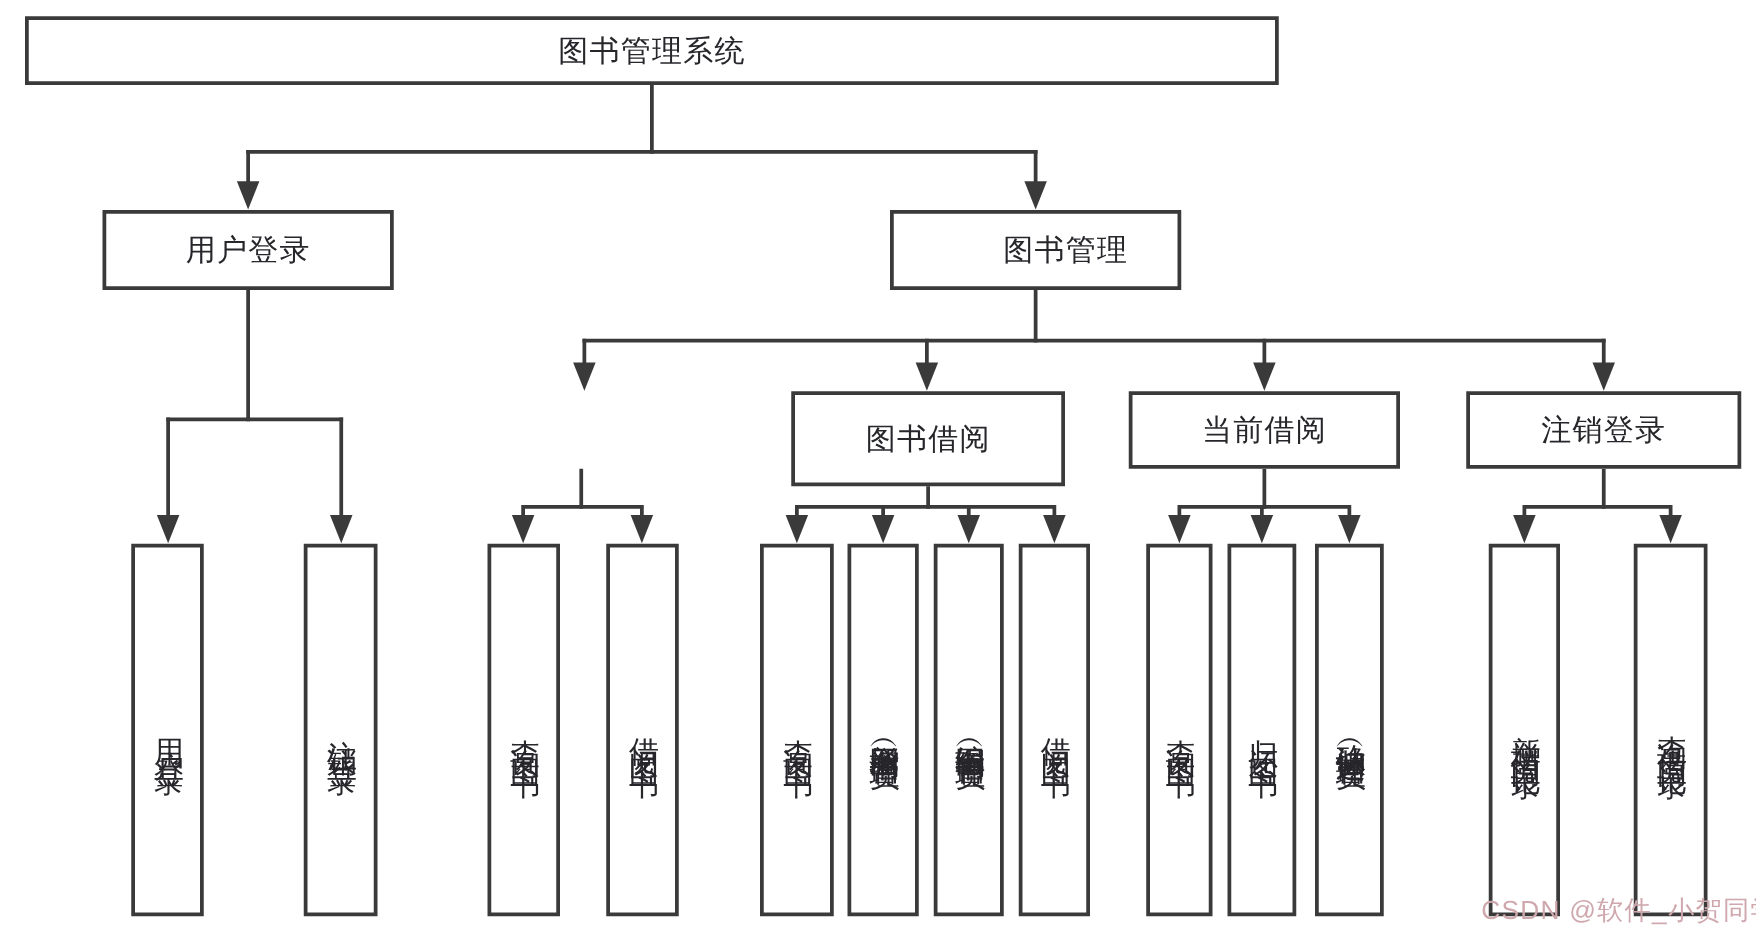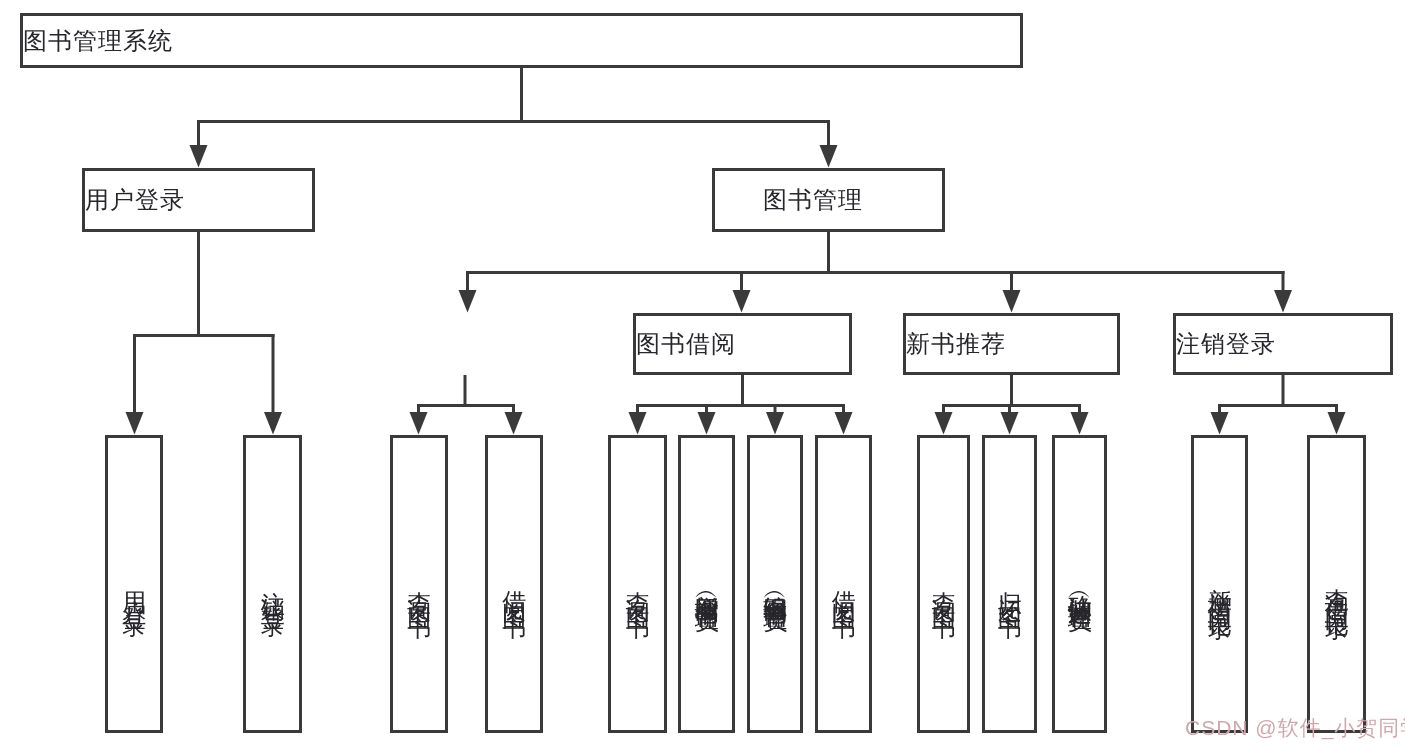--- a/index.html
+++ b/index.html
@@ -14,21 +14,21 @@
     background:#ffffff;
     font-family:"Liberation Sans", sans-serif;
     overflow:hidden;
   }
   .connectors{position:absolute;left:0;top:0;width:1405px;height:747px;}
   .box{
     position:absolute;
     box-sizing:border-box;
     border:3px solid var(--line);
     background:#ffffff;
-    display:flex;align-items:center;justify-content:flex-start;
+    display:flex;align-items:center;justify-content:center;
     color:var(--text);
     font-size:24px;
     letter-spacing:1px;
     white-space:nowrap;
   }
   .vbox{
     position:absolute;
     box-sizing:border-box;
     border:3px solid var(--line);
     background:#ffffff;
@@ -128,25 +128,25 @@
     <span>图书管理系统</span>
   </div>
 
   <div class="box" style="left:82px;top:168px;width:233px;height:64px;">
     <span>用户登录</span>
   </div>
   <div class="box" style="left:712px;top:168px;width:233px;height:64px;padding-left:48px;">
     <span>图书管理</span>
   </div>
 
-  <div class="box" style="left:633px;top:313px;width:219px;height:62px;">
+  <div class="box" style="left:633px;top:313px;width:219px;height:76px;">
     <span>图书借阅</span>
   </div>
   <div class="box" style="left:903px;top:313px;width:217px;height:62px;">
-    <span>新书推荐</span>
+    <span>当前借阅</span>
   </div>
   <div class="box" style="left:1173px;top:313px;width:220px;height:62px;">
     <span>注销登录</span>
   </div>
 
   <div class="vbox" style="left:105px;top:435px;width:58px;height:298px;">
     <span class="sp4">用户登录</span>
   </div>
   <div class="vbox" style="left:243px;top:435px;width:59px;height:298px;">
     <span class="sp4">注销登录</span>

